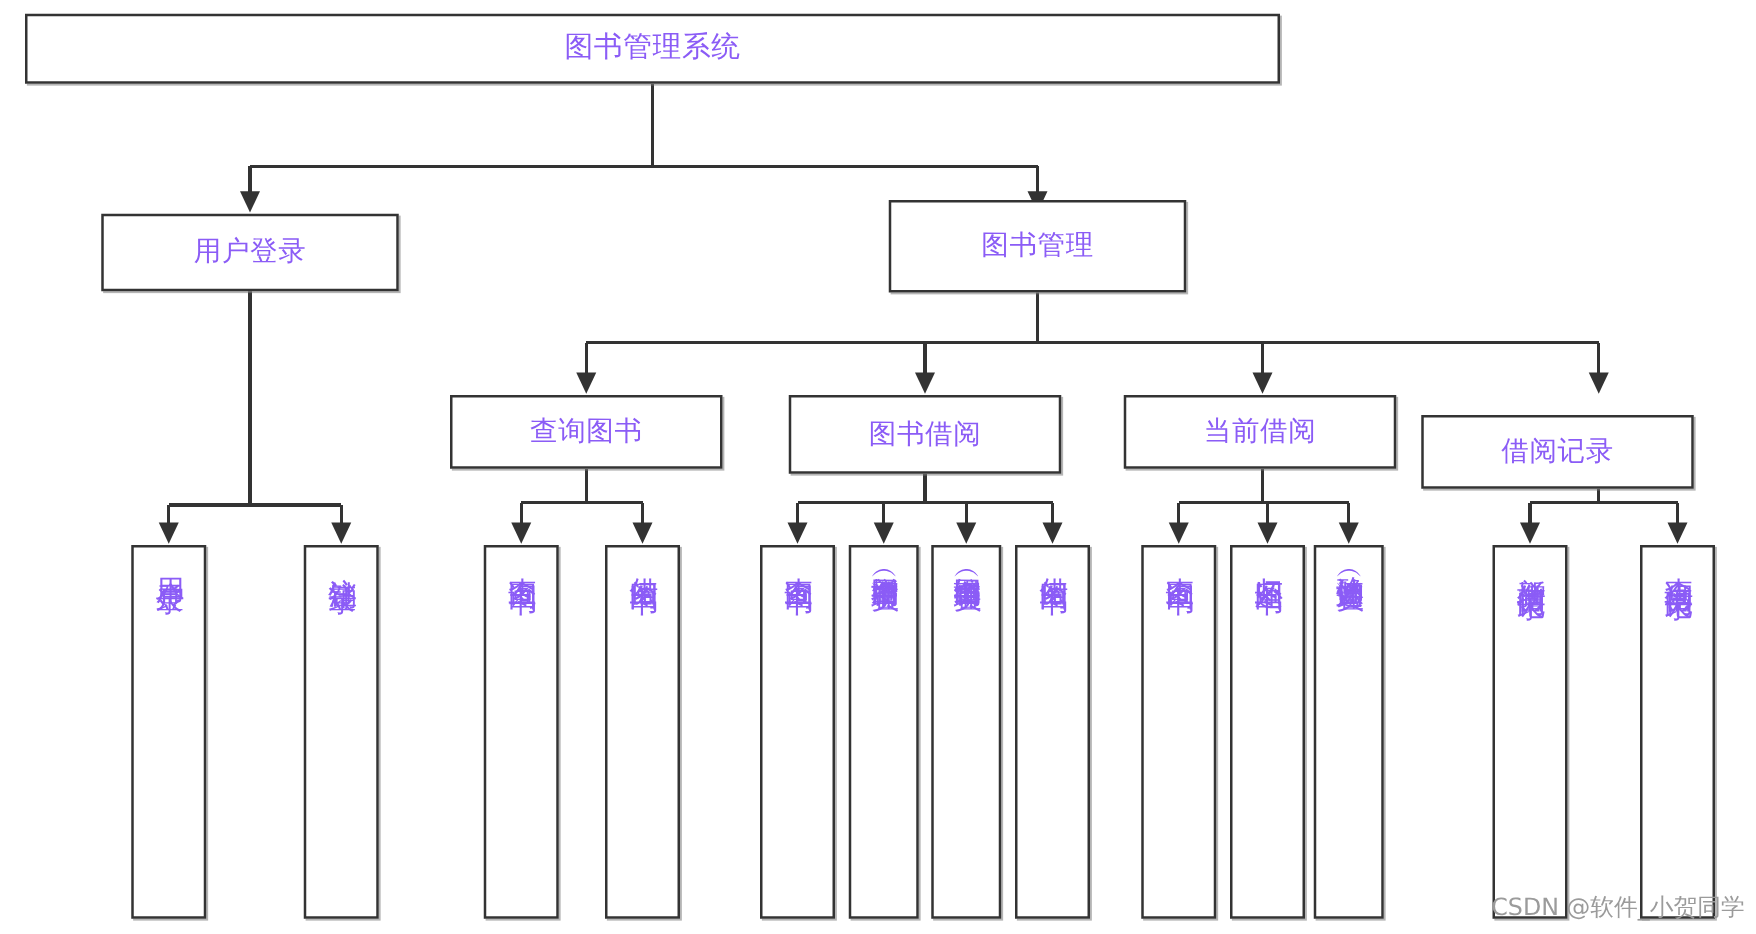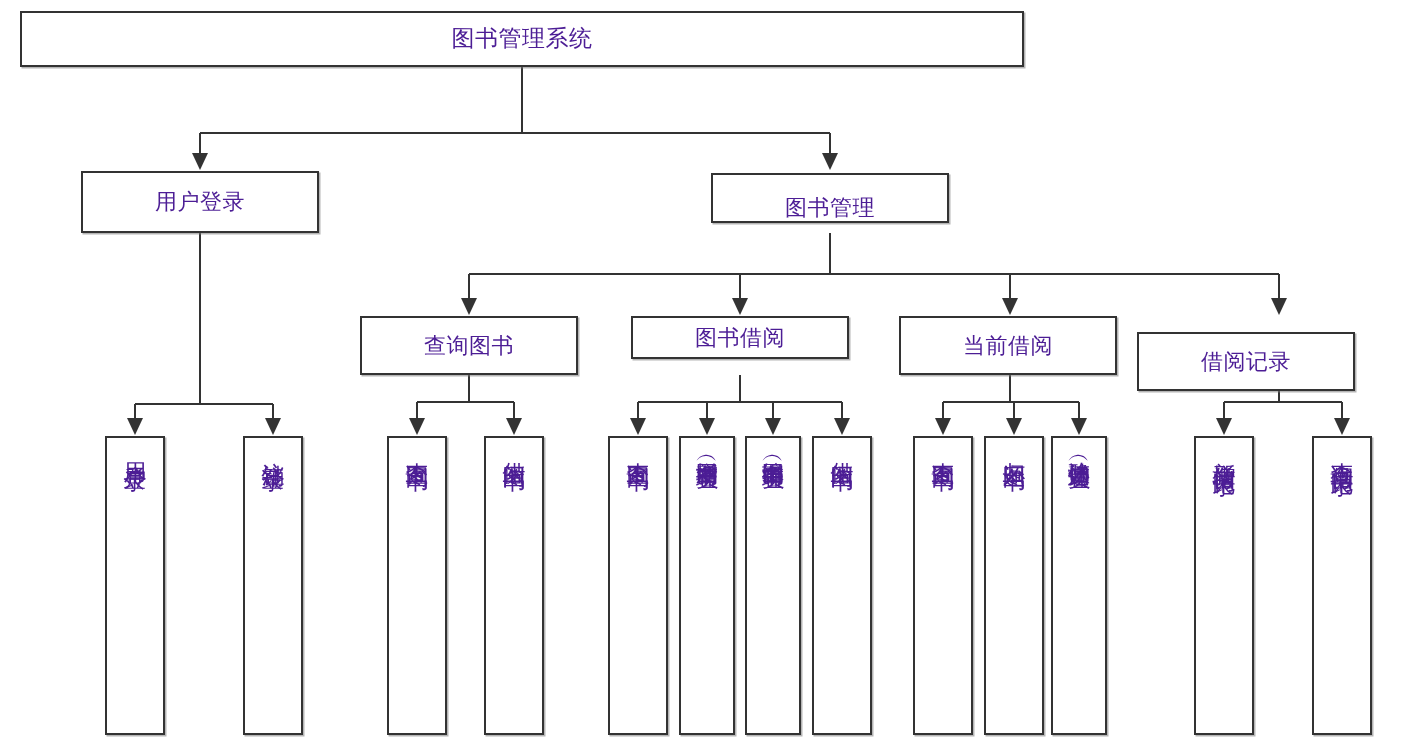--- a/index.html
+++ b/index.html
@@ -30,21 +30,21 @@
     box-sizing: border-box;
     background: #ffffff;
     border: 2.5px solid #333333;
     box-shadow: 1.5px 1.5px 0 0 rgba(120,120,120,0.55);
     display: flex;
     align-items: center;
     justify-content: center;
     z-index: 2;
   }
   .node-label {
-    color: #4c1d95;
+    color: #8b5cf6;
     text-align: center;
     line-height: 1.18;
     letter-spacing: 0.5px;
     white-space: nowrap;
   }
   
   .node.horiz .node-label {
     font-size: 22px;
   }
   .node.root .node-label {
@@ -139,27 +139,27 @@
       <polygon points="1334,418 1350,418 1342,435" fill="#333333"></polygon>
     </svg>
 
   <div id="nodes-layer">
       <div class="node horiz root" style="left: 20px; top: 11px; width: 1004px; height: 56px;">
         <span class="node-label">图书管理系统</span>
       </div>
       <div class="node horiz" style="left: 81px; top: 171px; width: 238px; height: 62px;">
         <span class="node-label">用户登录</span>
       </div>
-      <div class="node horiz" style="left: 711px; top: 173px; width: 238px; height: 50px; align-items: flex-end;">
+      <div class="node horiz" style="left: 711px; top: 160px; width: 238px; height: 74px;">
         <span class="node-label">图书管理</span>
       </div>
       <div class="node horiz" style="left: 360px; top: 316px; width: 218px; height: 59px;">
         <span class="node-label">查询图书</span>
       </div>
-      <div class="node horiz" style="left: 631px; top: 316px; width: 218px; height: 43px;">
+      <div class="node horiz" style="left: 631px; top: 316px; width: 218px; height: 63px;">
         <span class="node-label">图书借阅</span>
       </div>
       <div class="node horiz" style="left: 899px; top: 316px; width: 218px; height: 59px;">
         <span class="node-label">当前借阅</span>
       </div>
       <div class="node horiz" style="left: 1137px; top: 316px; width: 218px; height: 59px; margin-top: 16px;">
         <span class="node-label">借阅记录</span>
       </div>
       <div class="node vert" style="left: 105px; top: 436px; width: 60px; height: 299px;">
         <span class="node-label">用户登录</span>
@@ -195,14 +195,15 @@
         <span class="node-label">确认归还（管理员）</span>
       </div>
       <div class="node vert" style="left: 1194px; top: 436px; width: 60px; height: 299px;">
         <span class="node-label">新增借阅记录</span>
       </div>
       <div class="node vert" style="left: 1312px; top: 436px; width: 60px; height: 299px;">
         <span class="node-label">查询借阅记录</span>
       </div>
     </div>
 
+  <div id="watermark">CSDN @软件_小贺同学</div>
 
 </div>
 
 </body></html>

